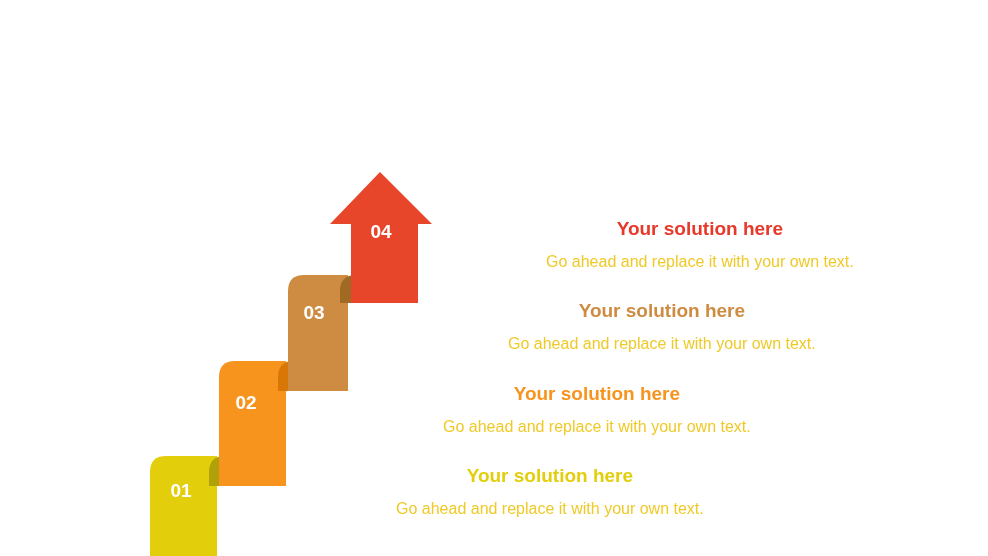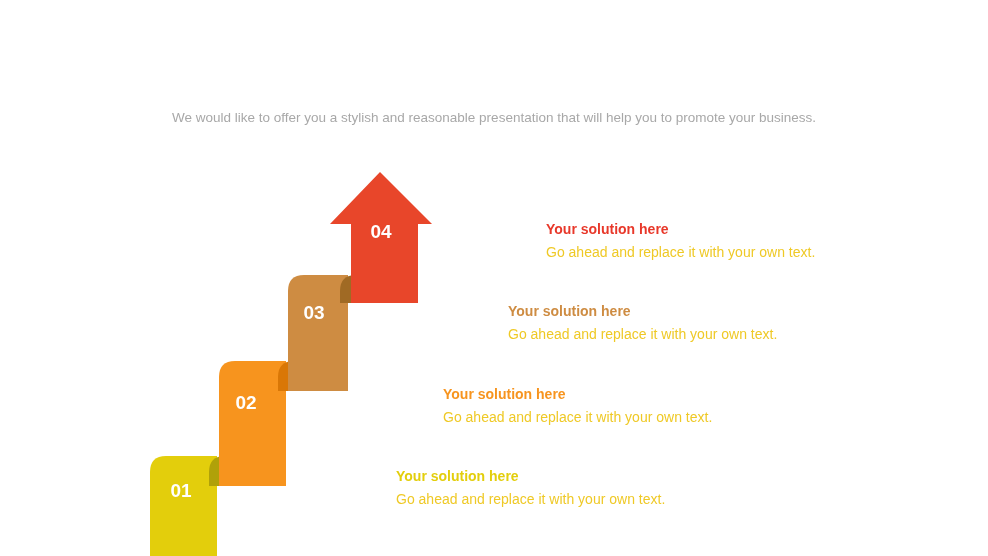--- a/index.html
+++ b/index.html
@@ -57,40 +57,40 @@
     width: 988px;
     height: 556px;
     pointer-events: none;
   }
 
   
   .solution {
     position: absolute;
   }
   .solution .head {
-    font-size: 14px;
+    font-size: 19px;
     font-weight: bold;
     line-height: 20px;
     white-space: nowrap;
+    text-align: center;
   }
   .solution .desc {
-    font-size: 14px;
+    font-size: 16px;
     font-weight: normal;
     line-height: 18px;
-    margin-top: 4px;
+    margin-top: 14px;
     white-space: nowrap;
   }
 </style>
 </head>
 <body>
 
 <div id="slide" style="background: rgb(255, 255, 255);">
 
 
-  <div id="subtitle" style="color: rgb(168, 168, 168);">We would like to offer you a stylish and reasonable presentation that will help you to promote your business.</div>
 
   <svg id="stairs" width="988" height="556" viewBox="0 0 988 556">
 
     <g>
       <path d="M 150,472 Q 150,456 166,456 L 217,456 L 217,560 L 150,560 Z" fill="#E3CE0C"></path>
       <path d="M 209,472 Q 209,456 225,456 Q 241,456 241,472 L 241,486 L 209,486 Z" fill="#B0A109"></path>
     </g>
 
     <g>
       <path d="M 219,377 Q 219,361 235,361 L 286,361 L 286,486 L 219,486 Z" fill="#F7941E"></path>

